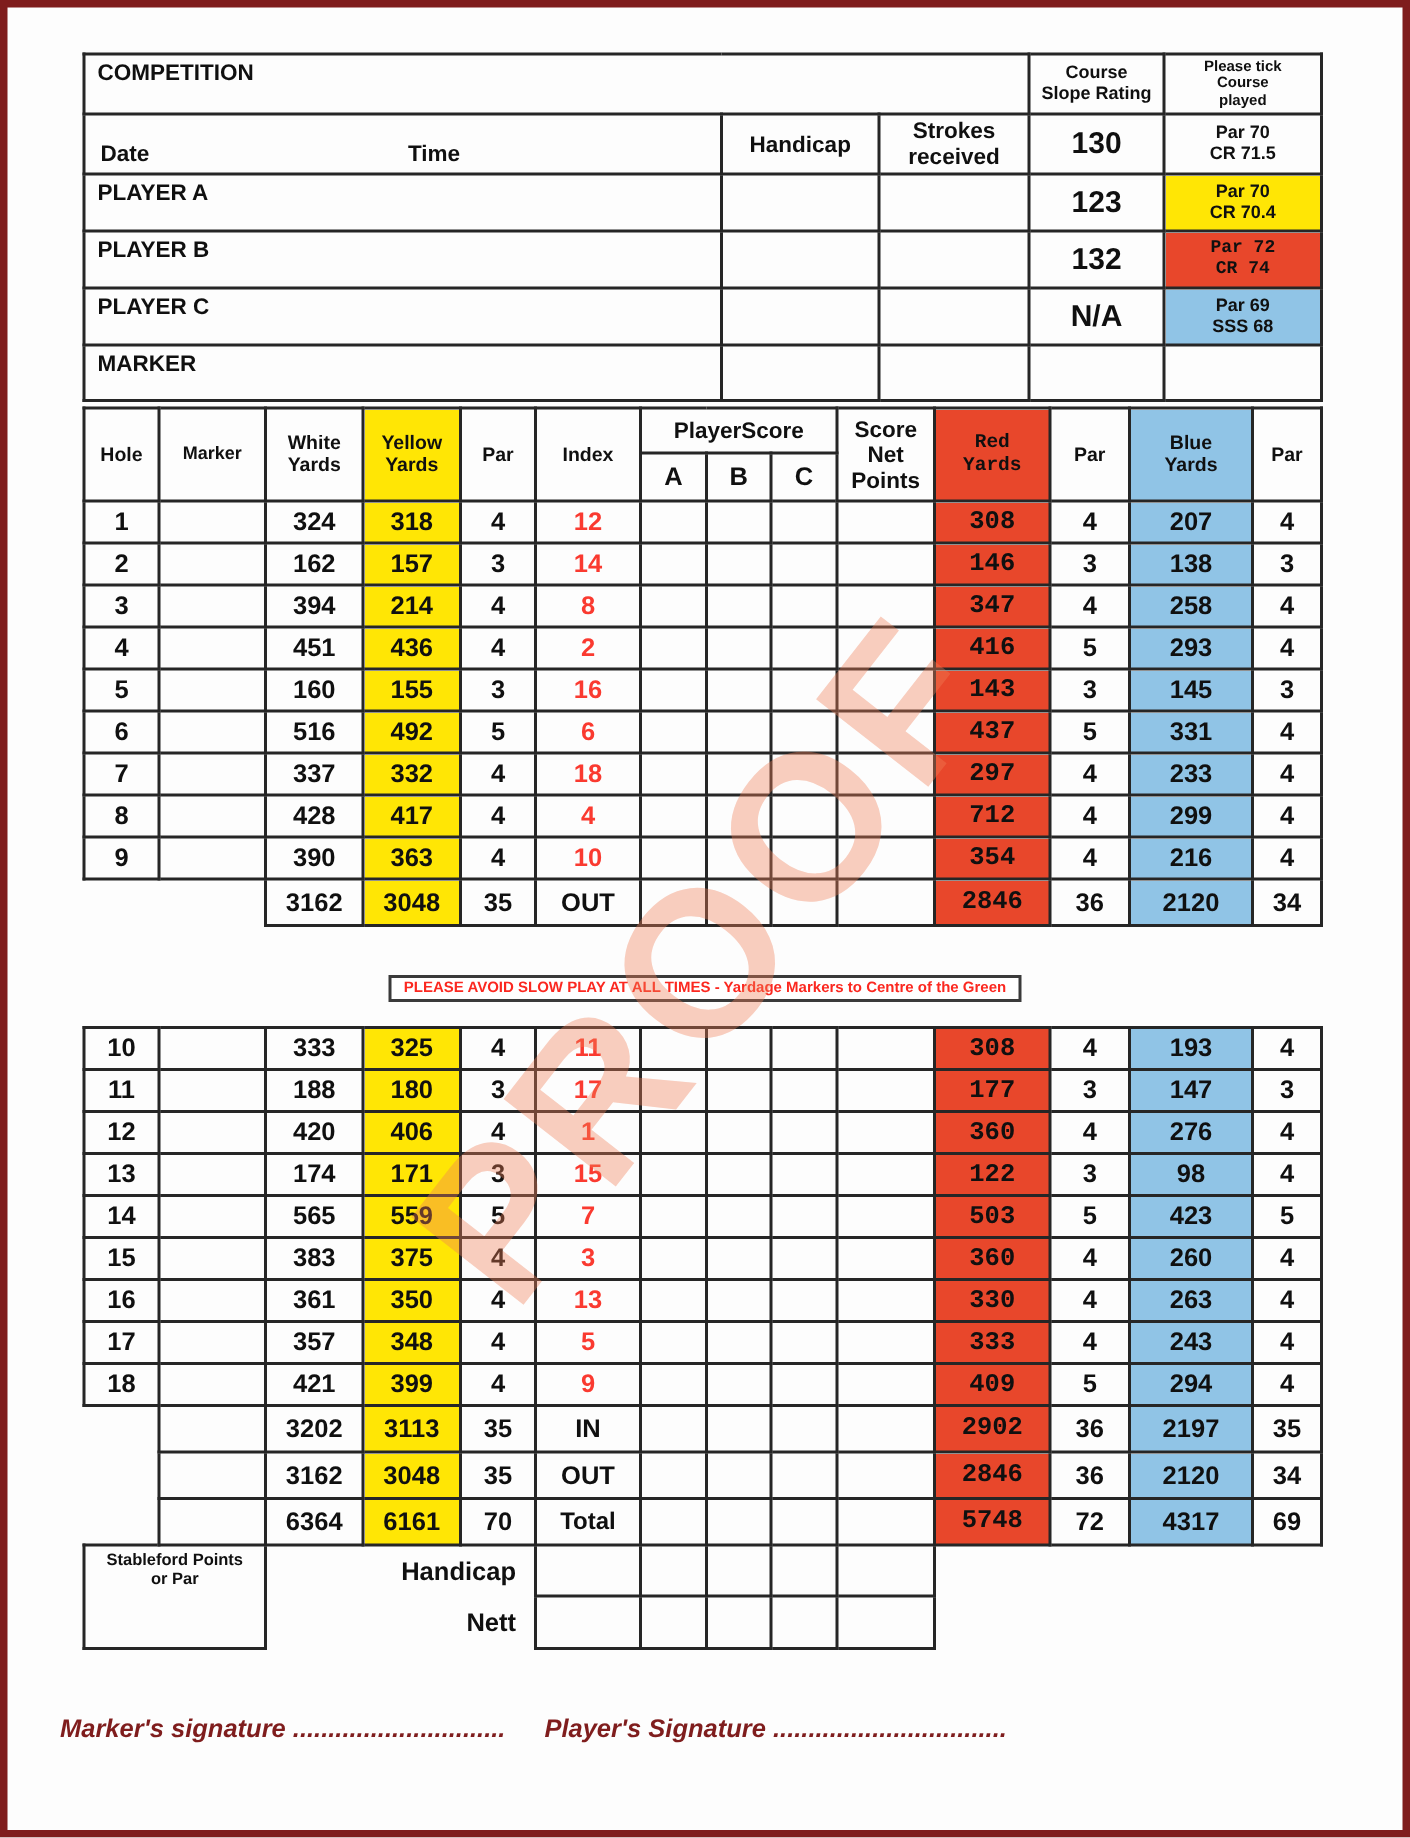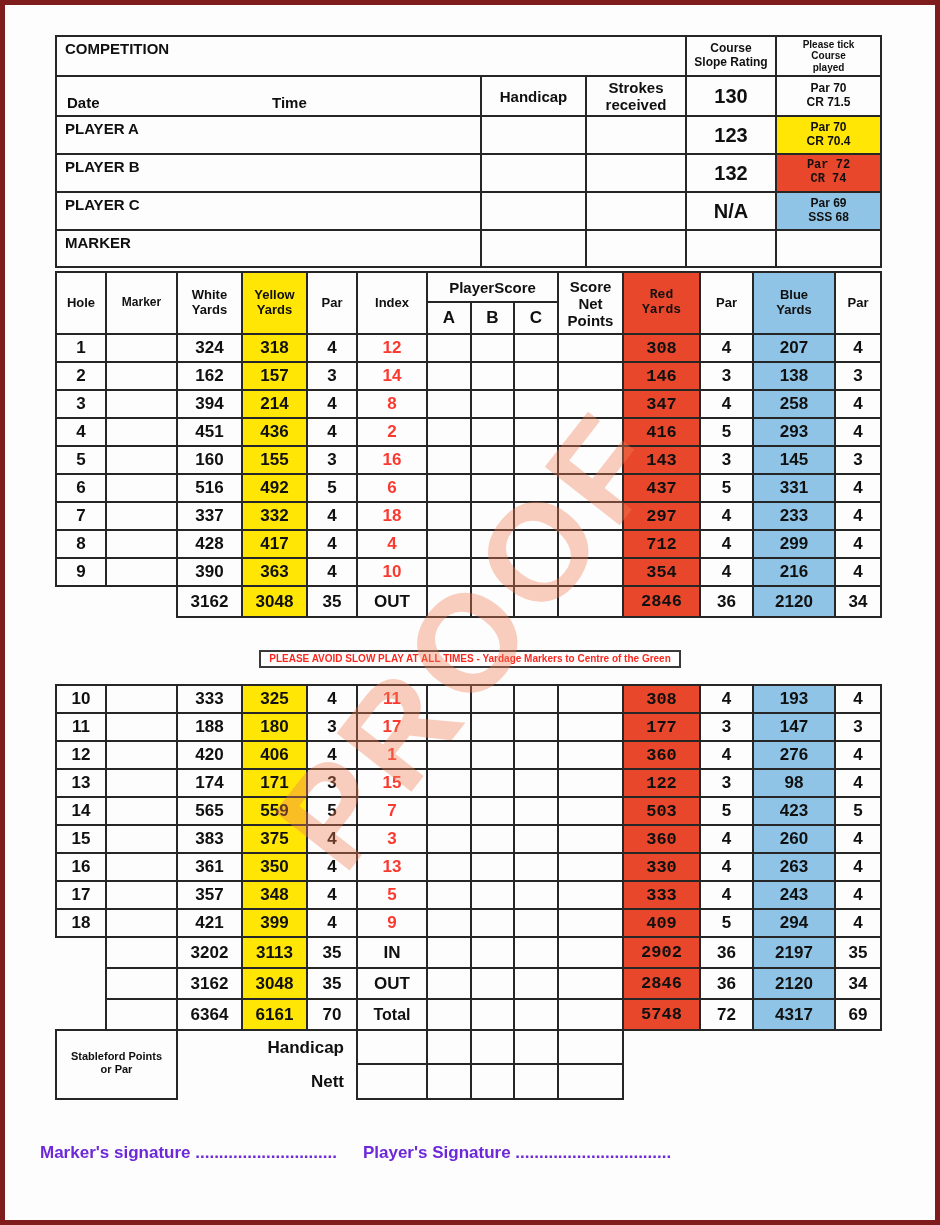--- a/index.html
+++ b/index.html
@@ -30,24 +30,24 @@
   .name15 { font-size:15px; }
   .main tr { height:28px; }
   .main tr.hr1 { height:30px; } .main tr.hr2 { height:32px; }
   .main tr.tot { height:31px; }
   .main tr.extra1 { height:34px; } .main tr.extra2 { height:35px; }
   .banner {
     width:fit-content; margin:32px auto 16px auto; border:2px solid #3a3a3a;
     background:#fff; color:#fb2820; font-weight:bold; font-size:10px;
     padding:1px 8px 2px 8px; white-space:nowrap;
   }
-  .stable { font-size:11px; line-height:1.2; vertical-align:top; padding-top:19px; }
+  .stable { font-size:11px; line-height:1.2; vertical-align:top; padding-top:3px; }
   .rightlab { text-align:right; padding-right:12px; font-size:17px; vertical-align:middle; }
   .signatures { position:absolute; left:35px; top:1138px; display:flex; align-items:center;
-                font-size:17px; font-weight:bold; color:#6d28d9; white-space:nowrap; }
+                font-size:17px; font-weight:bold; color:#7f1d1d; white-space:nowrap;font-style:italic; }
   .signatures .pair { margin-right:26px; }
   .watermark {
     position:absolute; left:115px; top:555px; width:700px; text-align:center;
     font-size:138px; font-weight:bold; letter-spacing:8px;
     color:rgba(240,125,88,0.38); transform:rotate(-52deg);
     pointer-events:none; z-index:5; user-select:none;
   }
 </style>
 </head>
 <body>

